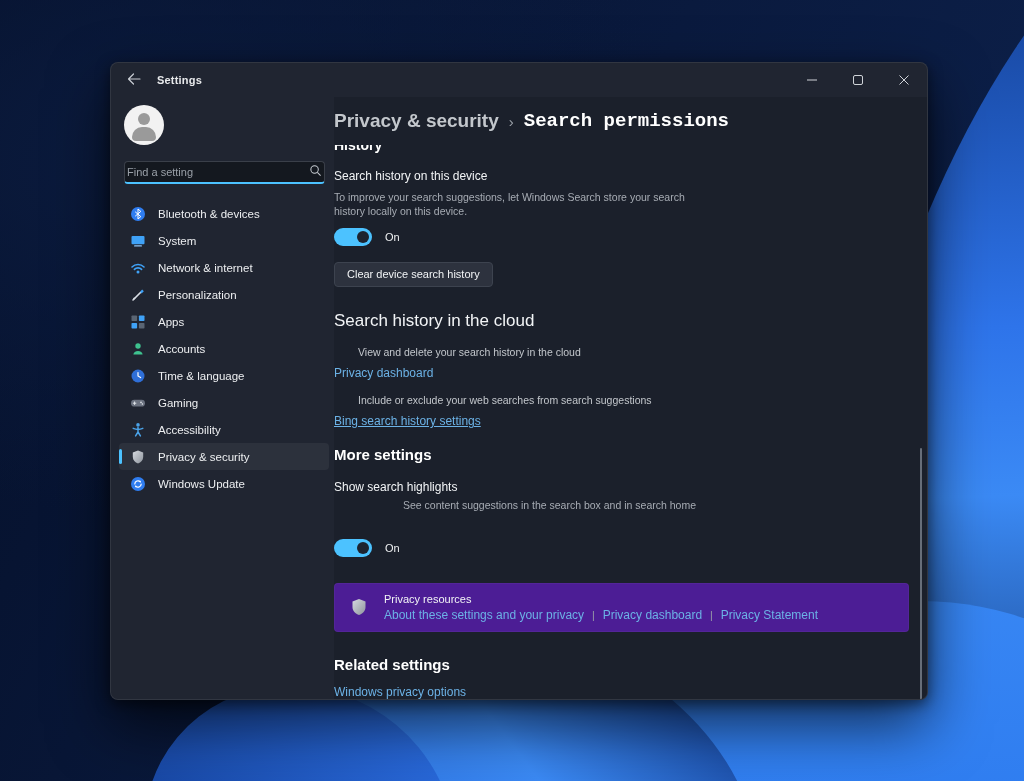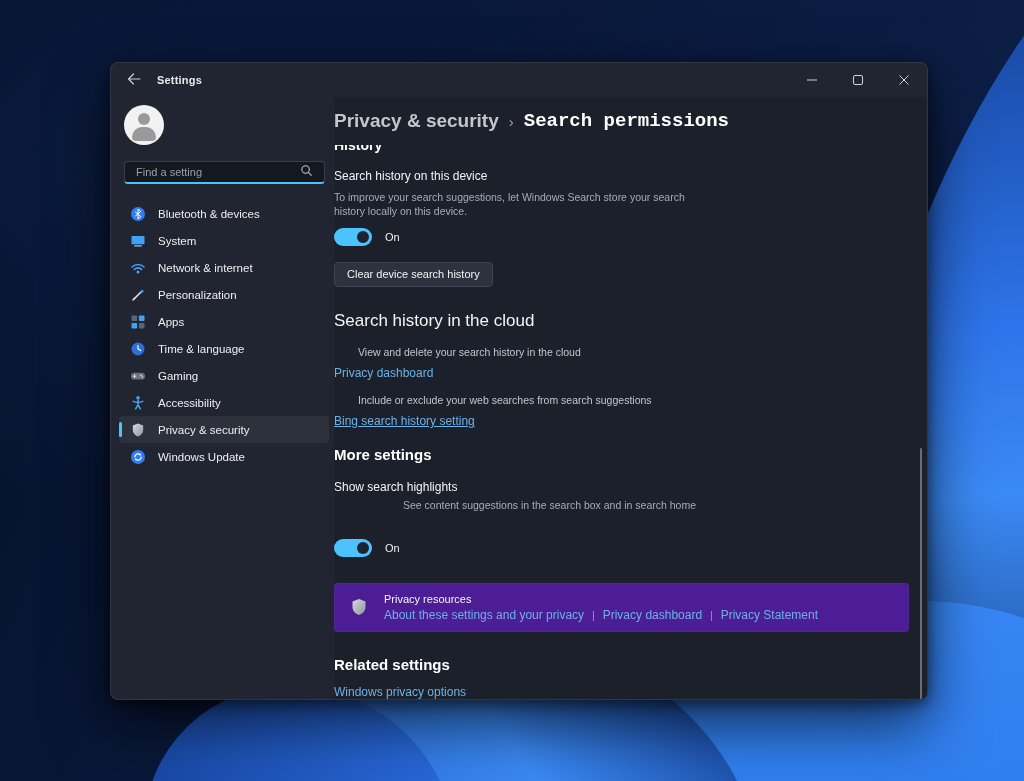--- a/index.html
+++ b/index.html
@@ -36,21 +36,21 @@
   .win-btn { width:46px; height:34px; display:flex; align-items:center; justify-content:center; color:#cfd3d8; }
   
   .sidebar { position:absolute; left:0; top:34px; bottom:0; width:223px; padding:4px 5px 0 8px; }
   .avatar-wrap { padding:4px 0 14px 5px; }
   .avatar { width:40px; height:40px; border-radius:50%; background:#f2f2f2; position:relative; overflow:hidden; }
   .avatar .head { position:absolute; left:14px; top:8px; width:12px; height:12px; border-radius:50%; background:#9a9a9a; }
   .avatar .body { position:absolute; left:8px; top:22px; width:24px; height:14px; border-radius:10px 10px 4px 4px; background:#9a9a9a; }
   .search-box {
     position:relative; margin:2px 4px 16px 5px; height:23px;
     background:#14181f; border:1px solid #3a3f49; border-bottom:2px solid #4cc2ff;
-    border-radius:4px; display:flex; align-items:center; padding:0 11px;
+    border-radius:4px; display:flex; align-items:center; padding:0 2px;
   }
   .search-box input {
     flex:1; background:transparent; border:none; outline:none;
     font-family:"Liberation Sans", sans-serif; font-size:11px; color:#e8eaec;
   }
   .search-box input::placeholder { color:#9aa0a8; }
   .nav { display:flex; flex-direction:column; margin-top:8px; }
   .nav-item {
     position:relative; height:27px; display:flex; align-items:center;
     padding-left:11px; border-radius:4px; cursor:default;
@@ -207,20 +207,29 @@
               <rect x="8.9" y="1.5" width="5.6" height="5.6" rx="0.8" fill="#3fa2f7"></rect>
               <rect x="1.5" y="8.9" width="5.6" height="5.6" rx="0.8" fill="#3fa2f7"></rect>
               <rect x="8.9" y="8.9" width="5.6" height="5.6" rx="0.8" fill="#5a6573"></rect>
             </svg>
         </span>
         <span class="nav-label">Apps</span>
       </div>
       <div class="nav-item">
         <span class="nav-icon">
           <svg width="16" height="16" viewBox="0 0 16 16">
+              <circle cx="8" cy="5" r="2.7" fill="#3ec28f"></circle>
+              <path d="M3.4 13.6 a4.6 3.7 0 0 1 9.2 0 z" fill="#3ec28f"></path>
+            </svg>
+        </span>
+        <span class="nav-label">Accounts</span>
+      </div>
+      <div class="nav-item">
+        <span class="nav-icon">
+          <svg width="16" height="16" viewBox="0 0 16 16">
               <circle cx="8" cy="8" r="6.5" fill="#2f6fd8"></circle>
               <path d="M8 4.5 V8 L10.6 9.6" stroke="#fff" stroke-width="1.2" fill="none" stroke-linecap="round"></path>
             </svg>
         </span>
         <span class="nav-label">Time &amp; language</span>
       </div>
       <div class="nav-item">
         <span class="nav-icon">
           <svg width="16" height="16" viewBox="0 0 16 16">
               <rect x="1" y="4.8" width="14" height="6.8" rx="3.4" fill="#6b7280"></rect>
@@ -286,21 +295,21 @@
         <span class="toggle-label">On</span>
       </div>
       <div>
         <span class="btn">Clear device search history</span>
       </div>
 
       <div class="sub-head">Search history in the cloud</div>
       <div class="plain-line">View and delete your search history in the cloud</div>
       <a class="link mb14" href="#">Privacy dashboard</a>
       <div class="plain-line">Include or exclude your web searches from search suggestions</div>
-      <a class="link underlined mb18" href="#">Bing search history setting</a>
+      <a class="link underlined mb18" href="#">Bing search history settings</a>
 
       <div class="h-section h-more">More settings</div>
       <div class="setting-title mb4">Show search highlights</div>
       <div class="setting-desc mb8">See content suggestions in the search box and in search home</div>
       <div class="toggle-row last">
         <div class="toggle">
             <div class="knob"></div>
           </div>
         <span class="toggle-label">On</span>
       </div>

